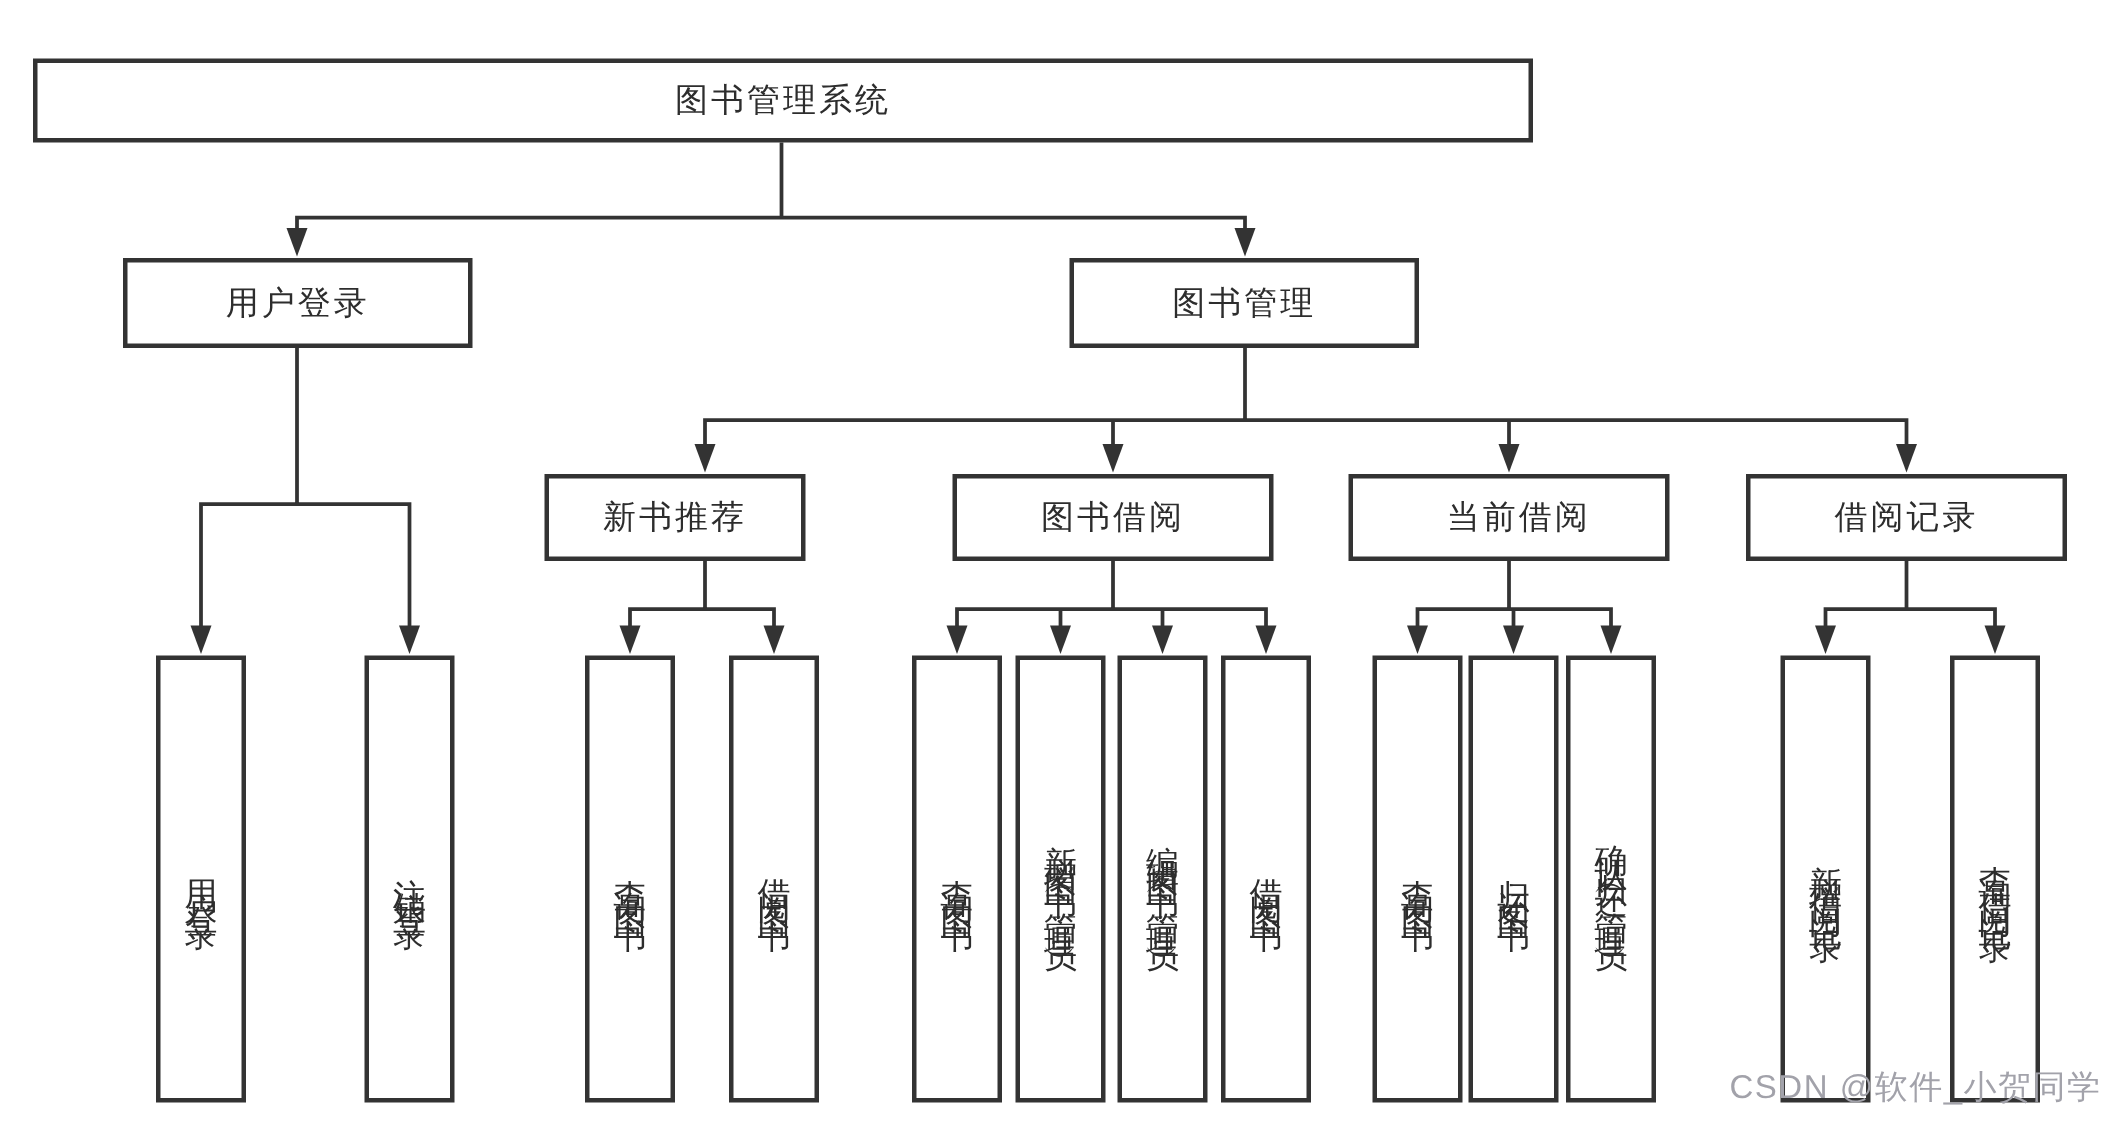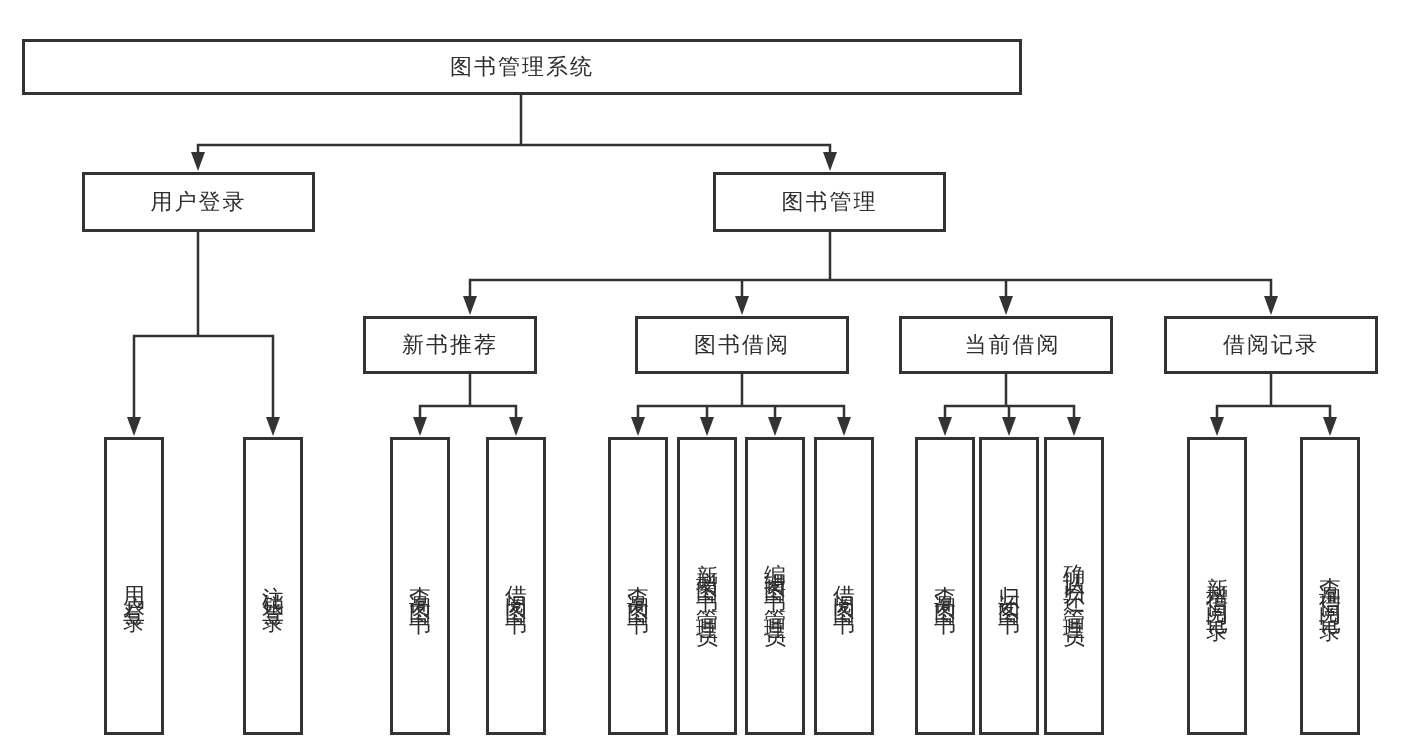--- a/index.html
+++ b/index.html
@@ -147,14 +147,15 @@
   <div class="node v" style="left:1044px; top:437px; width:60px; height:298px;">
     <span class="lbl">确认归还（管理员）</span>
   </div>
   <div class="node v" style="left:1187px; top:437px; width:60px; height:298px;">
     <span class="lbl">新增借阅记录</span>
   </div>
   <div class="node v" style="left:1300px; top:437px; width:60px; height:298px;">
     <span class="lbl">查询借阅记录</span>
   </div>
 
+  <div class="watermark">CSDN @软件_小贺同学</div>
 
 </div>
 
 </body></html>

